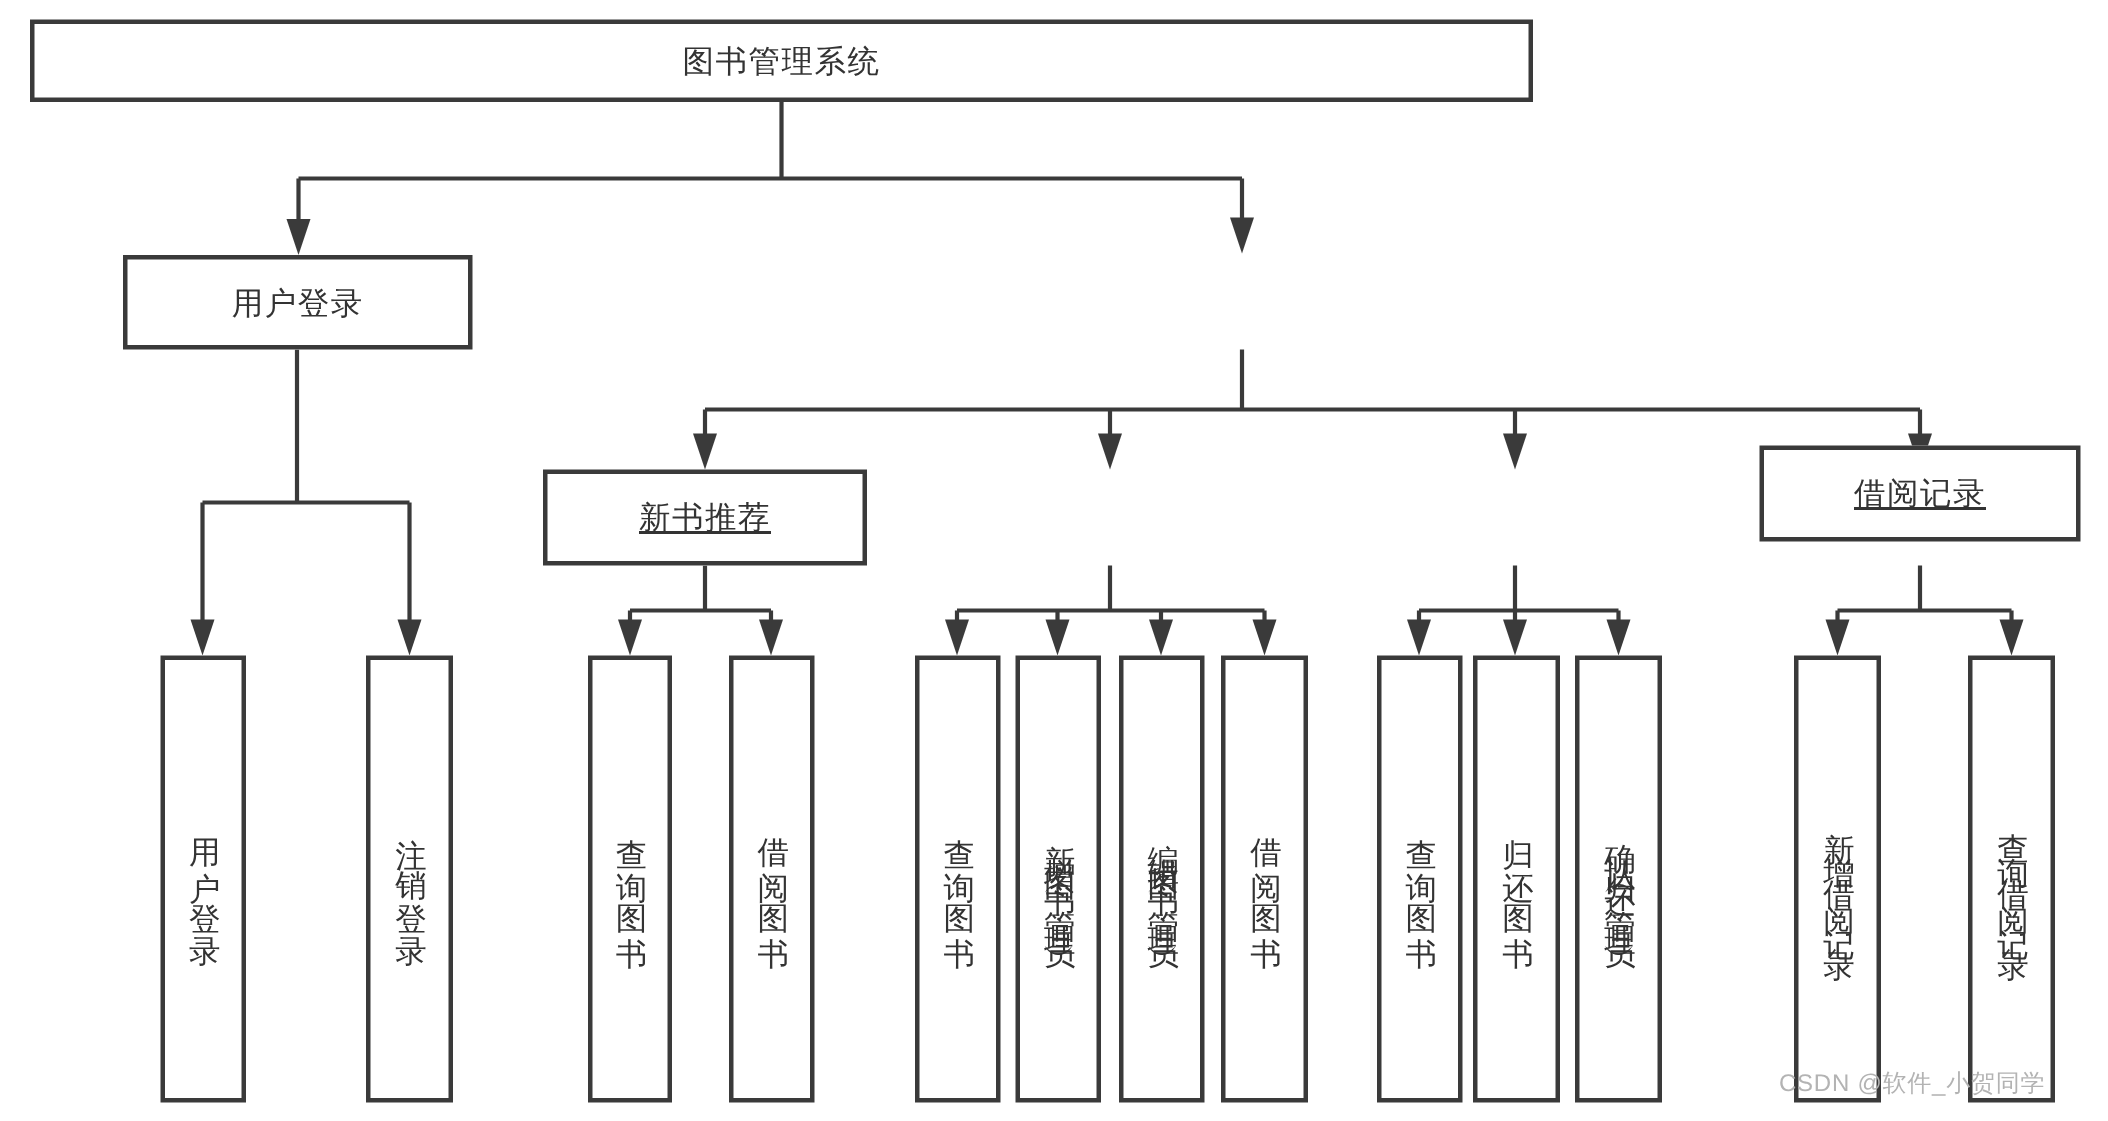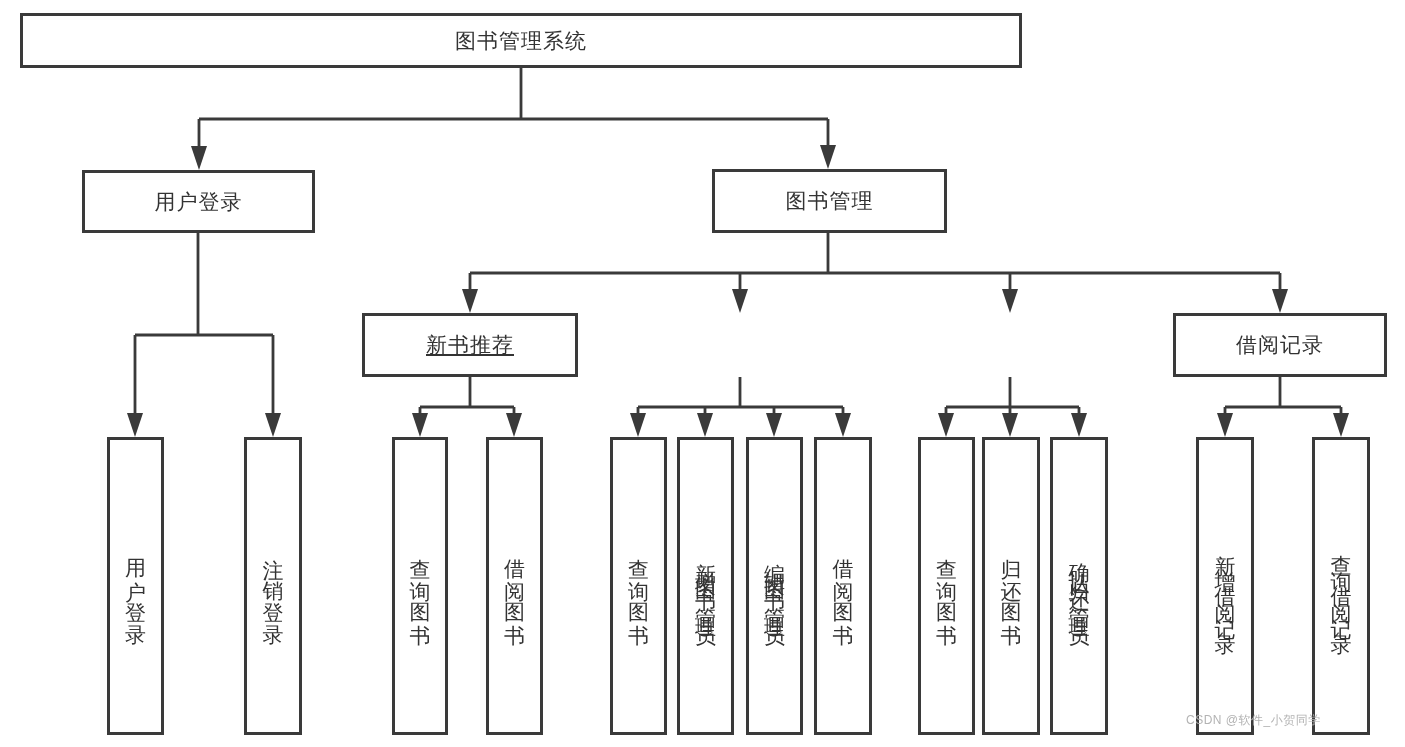--- a/index.html
+++ b/index.html
@@ -13,21 +13,21 @@
     position:absolute;box-sizing:border-box;background:#ffffff;
     border:3px solid #3a3a3a;display:flex;align-items:center;justify-content:center;
     color:#333333;font-size:21px;letter-spacing:1px;z-index:2;
   }
   .leaf{z-index:2;}
   .leaf-label{
     writing-mode:vertical-rl;text-orientation:mixed;white-space:nowrap;
     color:#333333;font-size:21px;
   }
   .watermark{
-    position:absolute;z-index:3;color:#b3b3b3;font-size:12px;
+    position:absolute;z-index:3;color:#b3b3b3;font-size:16px;
     letter-spacing:0.5px;white-space:nowrap;
   }
 </style>
 </head>
 <body>
 
 <div id="stage">
 
   <svg class="connectors" width="1405" height="747" viewBox="0 0 1405 747">
     <g stroke="#3a3a3a" stroke-width="2.8" fill="none">
@@ -72,28 +72,25 @@
     </g>
   </svg>
 
   <div class="box" style="left:20px;top:13px;width:1002px;height:55px;">
     <span>图书管理系统</span>
   </div>
 
   <div class="box" style="left:82px;top:170px;width:233px;height:63px;">
     <span>用户登录</span>
   </div>
-  <div class="box" style="left:712px;top:169px;width:235px;height:64px;">
-    <span>图书管理</span>
-  </div>
 
   <div class="box" style="left:362px;top:313px;width:216px;height:64px;text-decoration:underline;">
     <span>新书推荐</span>
   </div>
-  <div class="box" style="left:1173px;top:313px;width:214px;height:64px;">
+  <div class="box" style="left:1173px;top:297px;width:214px;height:64px;text-decoration:underline;">
     <span>借阅记录</span>
   </div>
 
   <div class="box leaf" style="left:107px;top:437px;width:57px;height:298px;">
     <span class="leaf-label" style="letter-spacing: 22px;">用户登录</span>
   </div>
   <div class="box leaf" style="left:244px;top:437px;width:58px;height:298px;">
     <span class="leaf-label" style="letter-spacing: 22px;">注销登录</span>
   </div>
   <div class="box leaf" style="left:392px;top:437px;width:56px;height:298px;">

